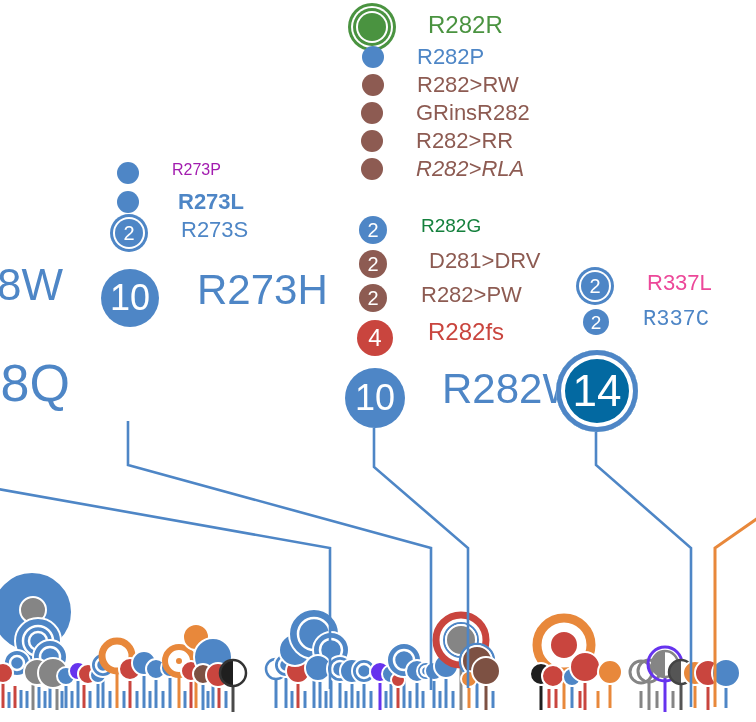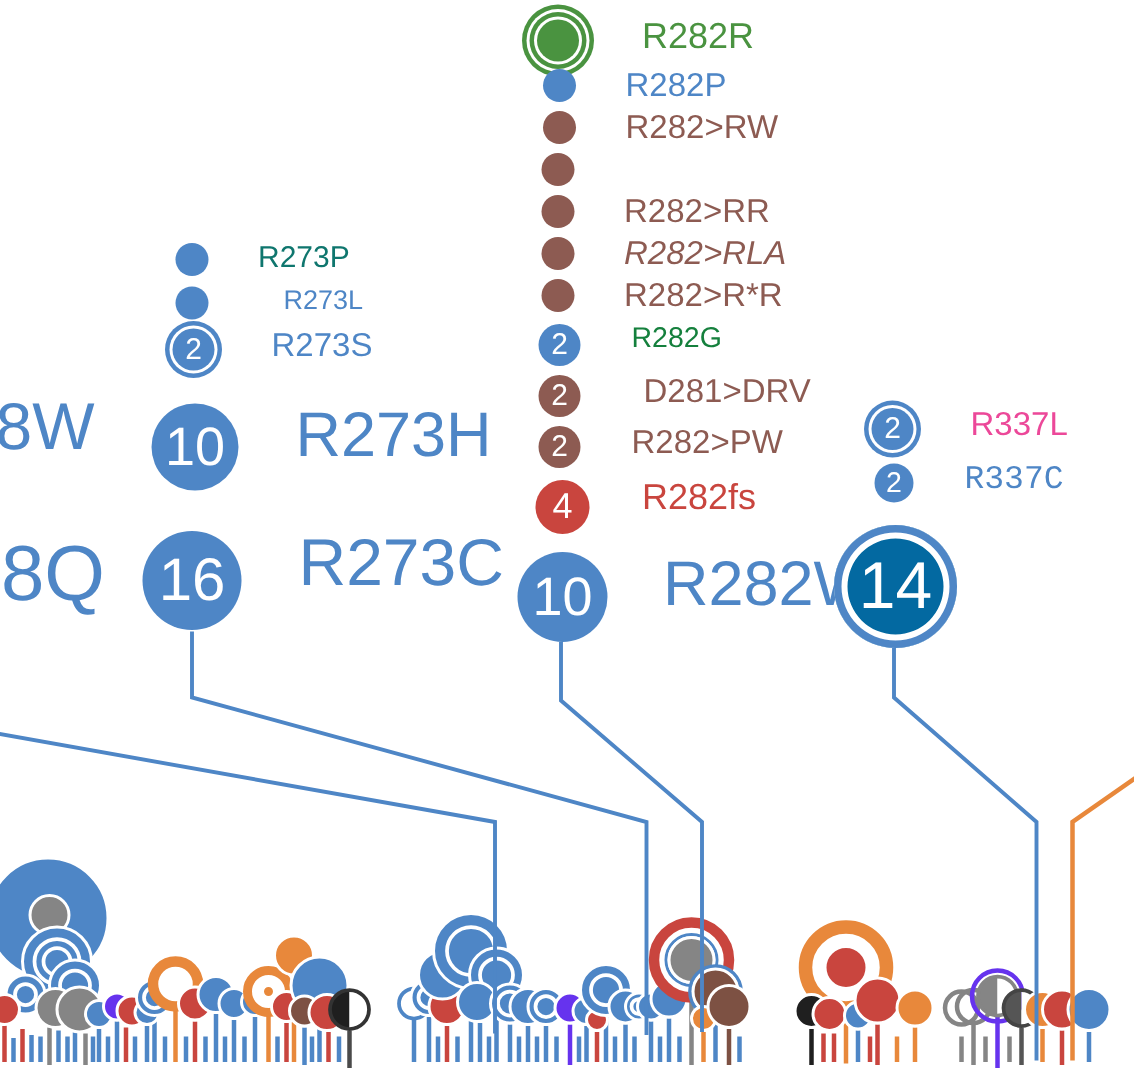--- a/index.html
+++ b/index.html
@@ -196,70 +196,61 @@
       <circle cx="726" cy="673" r="14" fill="#4e86c6" stroke="#fff" stroke-width="2"></circle>
       <polyline points="128,421 128,465 431,548 431,690" fill="none" stroke="#4e86c6" stroke-width="2.6" stroke-linejoin="miter"></polyline>
       <polyline points="-2,489 330,548 330,689" fill="none" stroke="#4e86c6" stroke-width="2.6" stroke-linejoin="miter"></polyline>
       <polyline points="374,428 374,467 468,548 468,688" fill="none" stroke="#4e86c6" stroke-width="2.6" stroke-linejoin="miter"></polyline>
       <polyline points="596,432 596,465 691,548 691,707" fill="none" stroke="#4e86c6" stroke-width="2.6" stroke-linejoin="miter"></polyline>
       <polyline points="758,518 715,548 715,707" fill="none" stroke="#e8883b" stroke-width="3" stroke-linejoin="miter"></polyline>
     </svg>
   <div class="layer" id="labels">
       <div class="node" style="left: 117px; top: 162px; height: 22px;">
         <div class="bubble" style="height: 22px; width: 22px; background: rgb(78, 134, 198);"></div>
-        <span class="lbl" style="color: #0f766e; font-size: 20px; margin-left: 5px;">R273P</span>
+        <span class="lbl" style="color: #a21caf; font-size: 16px; margin-left: 5px;">R273P</span>
       </div>
       <div class="node" style="left: 117px; top: 191px; height: 22px;">
         <div class="bubble" style="height: 22px; width: 22px; background: rgb(78, 134, 198);"></div>
-        <span class="lbl" style="color: rgb(78, 134, 198); font-size: 18px; margin-left: 22px;">R273L</span>
+        <span class="lbl" style="color: rgb(78, 134, 198); font-size: 22px; margin-left: 11px; font-weight: bold;">R273L</span>
       </div>
       <div class="node" style="left: 115px; top: 219px; height: 28px;">
         <div class="bubble" style="height: 28px; width: 28px; background: rgb(78, 134, 198); box-shadow: rgb(255, 255, 255) 0px 0px 0px 2px, rgb(78, 134, 198) 0px 0px 0px 5px;">
           <span style="font-size: 20px;">2</span>
         </div>
         <span class="lbl" style="color: rgb(78, 134, 198); font-size: 22px; margin-left: 10px;">R273S</span>
       </div>
       <div class="node" style="left: 101px; top: 269px; height: 58px;">
         <div class="bubble" style="height: 58px; width: 58px; background: rgb(78, 134, 198);">
           <span style="font-size: 36px;">10</span>
         </div>
         <span class="lbl" style="color: rgb(78, 134, 198); font-size: 42px; margin-left: 10px;">R273H</span>
       </div>
-      <div class="node" style="left: 95px; top: 354px; height: 66px;">
-        <div class="bubble" style="height: 66px; width: 66px; background: rgb(78, 134, 198);">
-          <span style="font-size: 40px;">16</span>
-        </div>
-        <span class="lbl" style="color: rgb(78, 134, 198); font-size: 44px; margin-left: 10px;">R273C</span>
-      </div>
       <div class="node" style="left: 358px; top: 13px; height: 28px;">
         <div class="bubble" style="height: 28px; width: 28px; background: rgb(74, 147, 64); box-shadow: rgb(255, 255, 255) 0px 0px 0px 2px, rgb(74, 147, 64) 0px 0px 0px 5px, rgb(255, 255, 255) 0px 0px 0px 7px, rgb(74, 147, 64) 0px 0px 0px 10px;"></div>
         <span class="lbl" style="color: rgb(74, 147, 64); font-size: 24px; margin-left: 14px;">R282R</span>
       </div>
       <div class="node" style="left: 362px; top: 46px; height: 22px;">
         <div class="bubble" style="height: 22px; width: 22px; background: rgb(78, 134, 198);"></div>
         <span class="lbl" style="color: rgb(78, 134, 198); font-size: 22px; margin-left: 5px;">R282P</span>
       </div>
       <div class="node" style="left: 362px; top: 74px; height: 22px;">
         <div class="bubble" style="height: 22px; width: 22px; background: rgb(141, 91, 82);"></div>
         <span class="lbl" style="color: rgb(141, 91, 82); font-size: 22px; margin-left: 5px;">R282&gt;RW</span>
       </div>
       <div class="node" style="left: 361px; top: 102px; height: 22px;">
         <div class="bubble" style="height: 22px; width: 22px; background: rgb(141, 91, 82);"></div>
+        <span class="lbl" style="color: rgb(141, 91, 82); font-size: 22px; margin-left: 5px;">GRinsR282</span>
       </div>
       <div class="node" style="left: 361px; top: 130px; height: 22px;">
         <div class="bubble" style="height: 22px; width: 22px; background: rgb(141, 91, 82);"></div>
         <span class="lbl" style="color: rgb(141, 91, 82); font-size: 22px; margin-left: 5px;">R282&gt;RR</span>
       </div>
       <div class="node" style="left: 361px; top: 158px; height: 22px; font-style: italic;">
         <div class="bubble" style="height: 22px; width: 22px; background: rgb(141, 91, 82);"></div>
         <span class="lbl" style="color: rgb(141, 91, 82); font-size: 22px; margin-left: 5px;">R282&gt;RLA</span>
-      </div>
-      <div class="node" style="left: 361px; top: 186px; height: 22px;">
-        <div class="bubble" style="height: 22px; width: 22px; background: rgb(141, 91, 82);"></div>
-        <span class="lbl" style="color: rgb(141, 91, 82); font-size: 22px; margin-left: 5px;">R282&gt;R*R</span>
       </div>
       <div class="node" style="left: 359px; top: 216px; height: 28px;">
         <div class="bubble" style="height: 28px; width: 28px; background: rgb(78, 134, 198);">
           <span style="font-size: 20px;">2</span>
         </div>
         <span class="lbl" style="color: #15803d; font-size: 19px; margin-left: 6px;">R282G</span>
       </div>
       <div class="node" style="left: 359px; top: 250px; height: 28px;">
         <div class="bubble" style="height: 28px; width: 28px; background: rgb(141, 91, 82);">
           <span style="font-size: 20px;">2</span>

